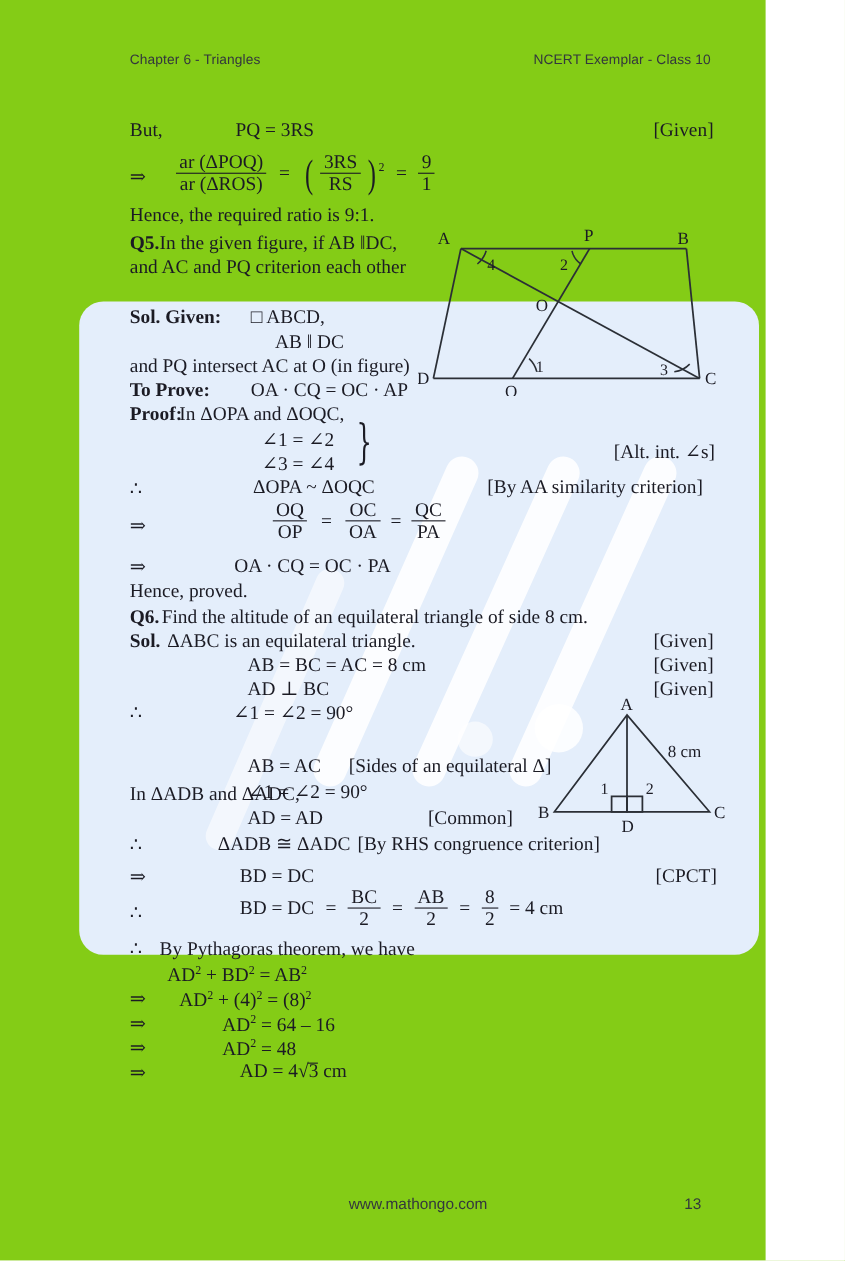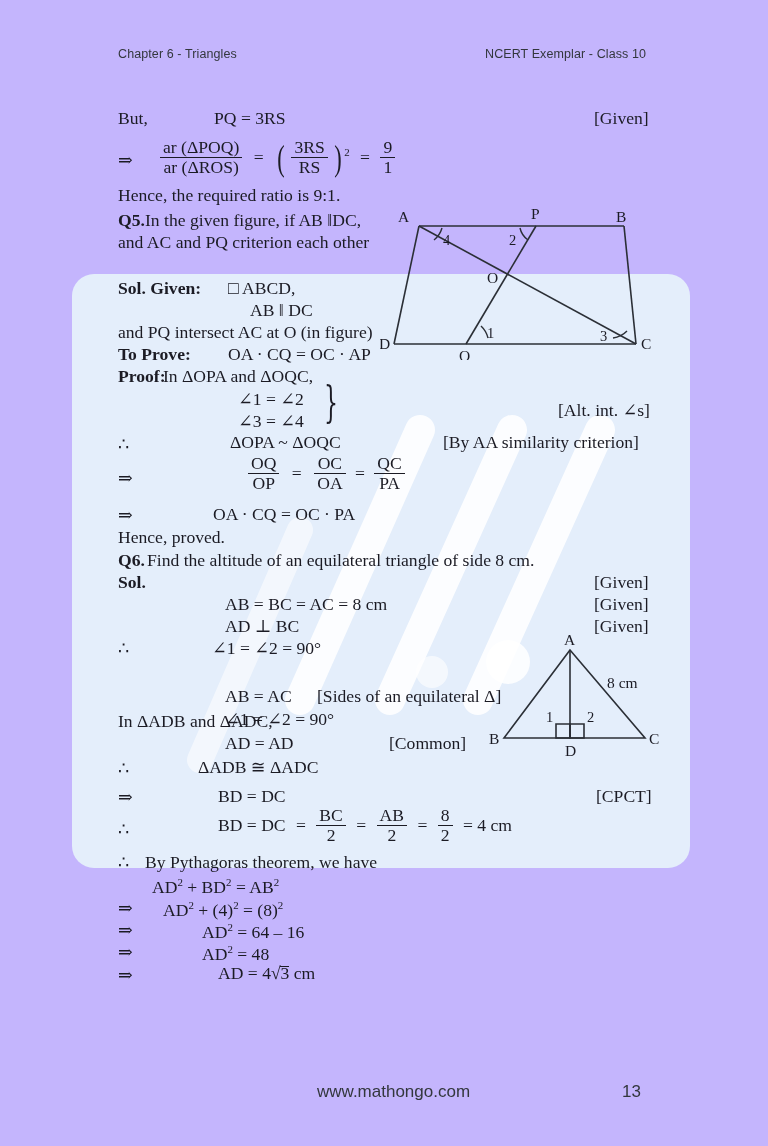--- a/index.html
+++ b/index.html
@@ -3,23 +3,23 @@
 <meta charset="utf-8">
 <title>NCERT Exemplar Class 10 - Chapter 6 Triangles - Page 13</title>
 <style>
   html, body {
     margin: 0;
     padding: 0;
     background: #ffffff;
   }
   .page {
     position: relative;
-    width: 768px;
+    width: 696px;
     height: 1146px;
-    background: #c4b5fd;
+    background: #84cc16;
     overflow: hidden;
     font-family: "Liberation Serif", "DejaVu Serif", serif;
     color: #1b1b24;
   }
 
   
   .watermark {
     position: absolute;
     left: 0; top: 0;
     width: 768px; height: 1146px;
@@ -49,21 +49,21 @@
     letter-spacing: .1px;
     z-index: 5;
   }
   .hdr-left  { left: 118px; }
   .hdr-right { left: 485px; }
 
   .ftr {
     position: absolute;
     bottom: 44px;
     font-family: "Liberation Sans", "DejaVu Sans", sans-serif;
-    font-size: 17px;
+    font-size: 14px;
     color: #33373d;
     z-index: 5;
   }
   .ftr-url  { left: 317px; }
   .ftr-page { left: 622px; }
 
   
   .body {
     position: absolute;
     left: 0; top: 0;
@@ -278,20 +278,21 @@
     </div>
 
     <div class="ln" style="left:118px; top:507px;">⇒</div>
     <div class="ln" style="left:213px; top:506px;">OA · CQ = OC · PA</div>
     <div class="ln" style="left:118px; top:529px;">Hence, proved.</div>
 
     <div class="ln b" style="left:118px; top:552px;">Q6.</div>
     <div class="ln" style="left:147px; top:552px;">Find the altitude of an equilateral triangle of side 8 cm.</div>
 
     <div class="ln b" style="left:118px; top:574px;">Sol.</div>
+    <div class="ln" style="left:152px; top:574px;">ΔABC is an equilateral triangle.</div>
     <div class="ln" style="left:594px; top:574px;">[Given]</div>
 
     <div class="ln" style="left:225px; top:596px;">AB = BC = AC = 8 cm</div>
     <div class="ln" style="left:594px; top:596px;">[Given]</div>
 
     <div class="ln" style="left:225px; top:618px;">AD ⊥ BC</div>
     <div class="ln" style="left:594px; top:618px;">[Given]</div>
 
     <div class="ln" style="left:118px; top:640px;">∴</div>
     <div class="ln" style="left:212px; top:640px;">∠1 = ∠2 = 90°</div>
@@ -301,20 +302,21 @@
     <div class="ln" style="left:225px; top:688px;">AB = AC</div>
     <div class="ln" style="left:317px; top:688px;">[Sides of an equilateral Δ]</div>
 
     <div class="ln" style="left:225px; top:711px;">∠1 = ∠2 = 90°</div>
 
     <div class="ln" style="left:225px; top:735px;">AD = AD</div>
     <div class="ln" style="left:389px; top:735px;text-align:center;">[Common]</div>
 
     <div class="ln" style="left:118px; top:760px;">∴</div>
     <div class="ln" style="left:198px; top:759px;">ΔADB ≅ ΔADC</div>
+    <div class="ln" style="left:325px; top:759px;">[By RHS congruence criterion]</div>
 
     <div class="ln" style="left:118px; top:789px;">⇒</div>
     <div class="ln" style="left:218px; top:788px;">BD = DC</div>
     <div class="ln" style="left:596px; top:788px;">[CPCT]</div>
 
     <div class="ln" style="left:118px; top:821px;">∴</div>
     <div class="ln" style="left:218px; top:807px;">
       <span style="display:inline-block;">BD = DC</span>
       <span style="display:inline-block; padding:0 6px;">=</span>
       <span class="frac">

